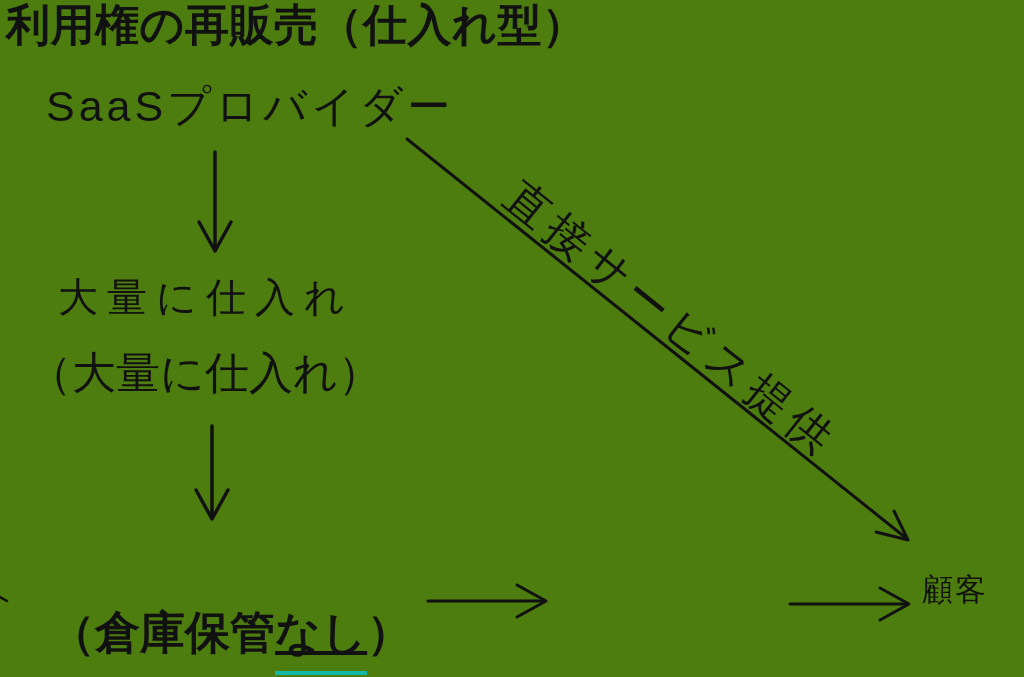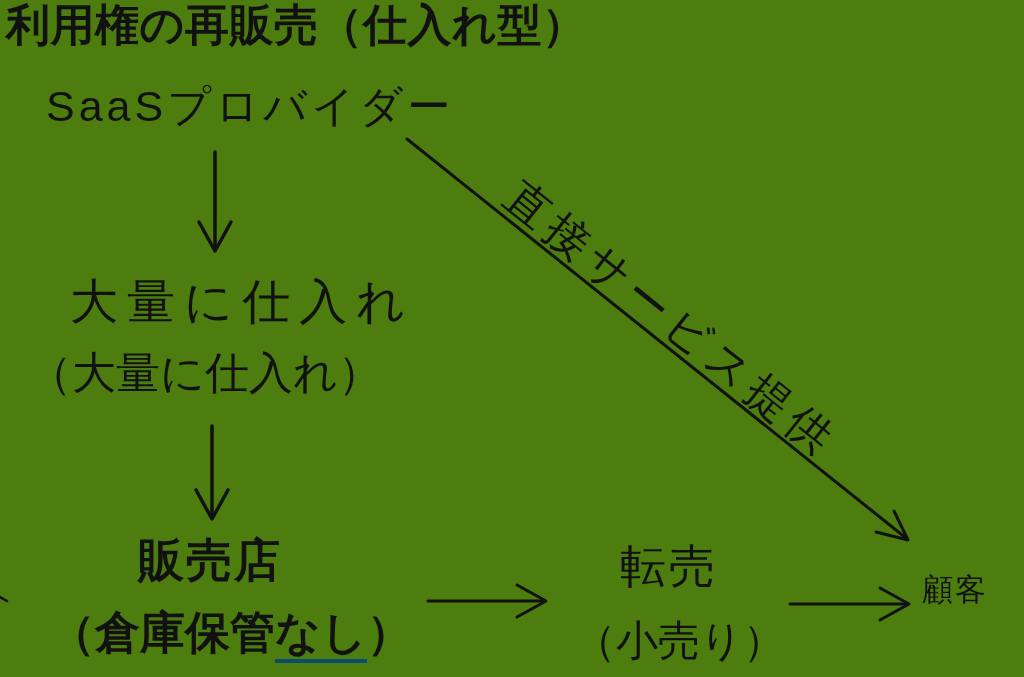--- a/index.html
+++ b/index.html
@@ -31,23 +31,23 @@
     letter-spacing: 0.5px;
   }
   .provider {
     left: 10px;
     top: 82px;
     font-size: 43px;
     letter-spacing: 4px;
     margin-left: 36px;
   }
   .bulk {
-    left: 70px;
+    left: 58px;
     top: 274px;
-    font-size: 48px;
+    font-size: 40px;
     letter-spacing: 9px;
   }
   .bulk-note {
     left: 28px;
     top: 348px;
     font-size: 44px;
     letter-spacing: 0px;
   }
   .reseller {
     left: 138px;
@@ -57,22 +57,23 @@
     letter-spacing: 2px;
   }
   .reseller-note {
     left: 50px;
     top: 607px;
     font-size: 45px;
     font-weight: bold;
     letter-spacing: 0px;
   }
   .reseller-note .underlined {
-    border-bottom: 4px solid #0c4a6e;
-    padding-bottom: 1px;
+    border-bottom: 4px solid #14b8a6;
+    padding-bottom: 13px;
+    text-decoration: underline;
   }
   .resale {
     left: 620px;
     top: 540px;
     font-size: 46px;
     letter-spacing: 3px;
   }
   .resale-note {
     left: 574px;
     top: 617px;
@@ -125,27 +126,24 @@
   </svg>
 
   <div class="label title">利用権の再販売（仕入れ型）</div>
 
   <div class="label provider">SaaSプロバイダー</div>
 
   <div class="label bulk">大量に仕入れ</div>
 
   <div class="label bulk-note">（大量に仕入れ）</div>
 
-  <div class="label reseller">販売店</div>
 
   <div class="label reseller-note">
     <span>（倉庫保管</span><span class="underlined">なし</span><span>）</span>
   </div>
 
-  <div class="label resale">転売</div>
 
-  <div class="label resale-note">（小売り）</div>
 
   <div class="label customer">顧客</div>
 
   <div class="label direct-service">直接サービス提供</div>
 
 </div>
 
 </body></html>

